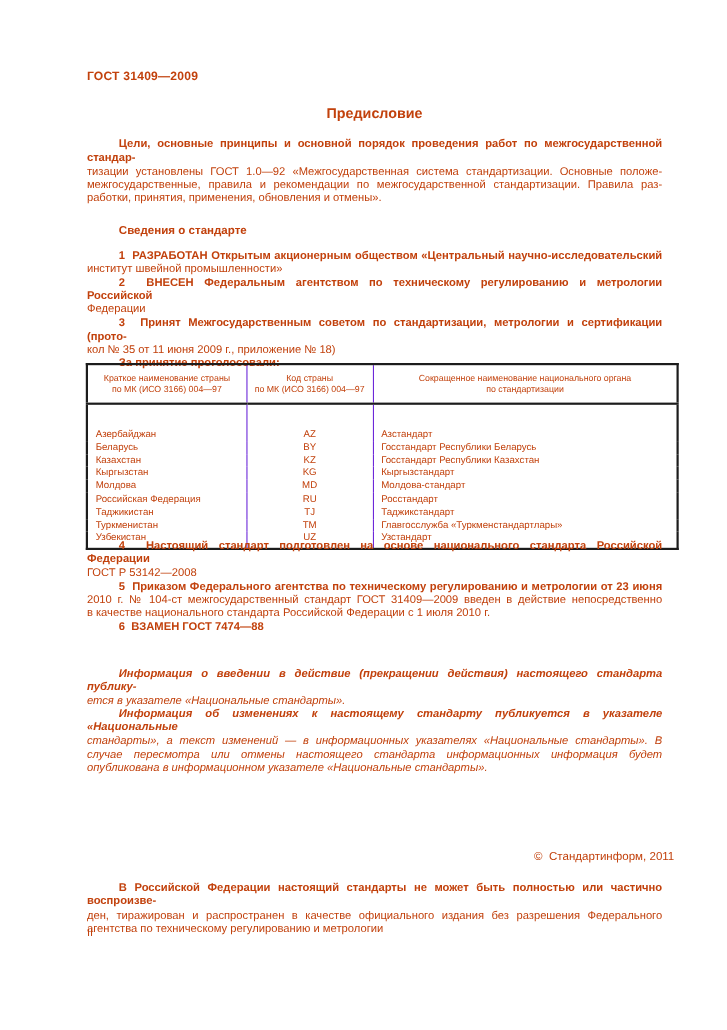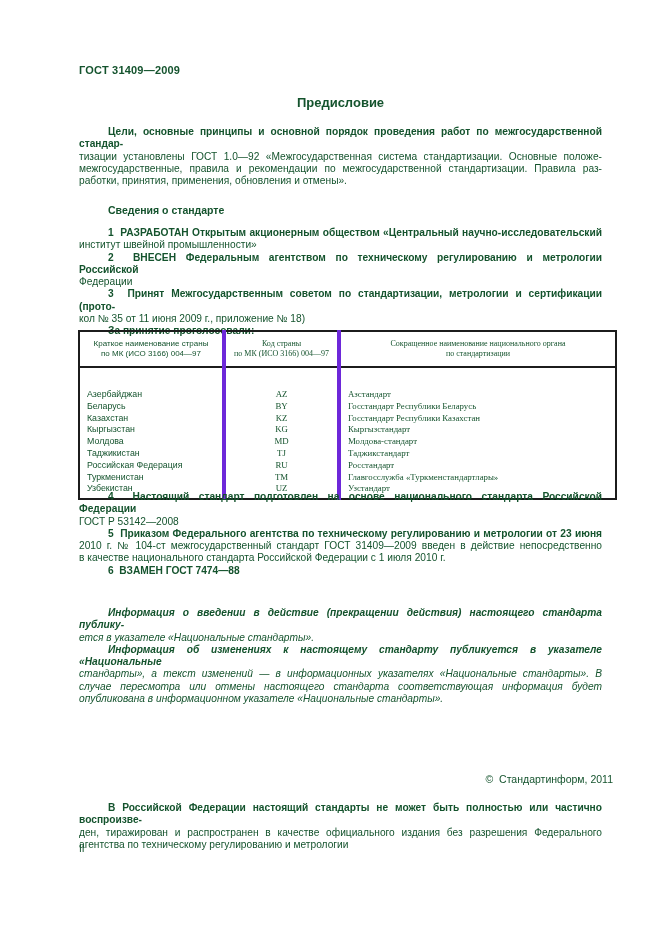--- a/index.html
+++ b/index.html
@@ -2,21 +2,21 @@
 <html><head>
 <meta charset="utf-8">
 <style>
   html, body { margin: 0; padding: 0; background: #ffffff; }
   .page {
     position: relative;
     width: 661px;
     height: 936px;
     background: #ffffff;
     font-family: "Liberation Sans", "DejaVu Sans", sans-serif;
-    color: #14532d;
+    color: #c2410c;
     overflow: hidden;
   }
   .header-code {
     position: absolute;
     left: 79px; top: 64px;
     font-size: 11px;
     font-weight: bold;
     letter-spacing: 0.2px;
   }
   .doc-title {
@@ -72,21 +72,21 @@
     border-bottom: 2px solid #1c1c1c;
     font-size: 8px;
     font-weight: normal;
     line-height: 10px;
     text-align: center;
     vertical-align: middle;
     height: 32px;
     padding: 1px 4px;
   }
   table.vote-table th + th,
-  table.vote-table td + td { border-left: 4px solid #6d28d9; font-family: Liberation Serif, serif; }
+  table.vote-table td + td { border-left: 1px solid #6d28d9; }
   table.vote-table td {
     font-size: 8.8px;
     line-height: 11.8px;
     padding: 0 2px 0 7px;
     vertical-align: top;
     white-space: nowrap;
     overflow: hidden;
   }
   table.vote-table td.code { text-align: center; padding: 0; }
   table.vote-table tbody tr:first-child td { padding-top: 21px; }
@@ -162,28 +162,28 @@
           <td>Кыргызстан</td>
           <td class="code">KG</td>
           <td>Кыргызстандарт</td>
         </tr>
         <tr>
           <td>Молдова</td>
           <td class="code">MD</td>
           <td>Молдова-стандарт</td>
         </tr>
         <tr>
+          <td>Российская Федерация</td>
+          <td class="code">RU</td>
+          <td>Росстандарт</td>
+        </tr>
+        <tr>
           <td>Таджикистан</td>
           <td class="code">TJ</td>
           <td>Таджикстандарт</td>
-        </tr>
-        <tr>
-          <td>Российская Федерация</td>
-          <td class="code">RU</td>
-          <td>Росстандарт</td>
         </tr>
         <tr>
           <td>Туркменистан</td>
           <td class="code">TM</td>
           <td>Главгосслужба «Туркменстандартлары»</td>
         </tr>
         <tr>
           <td>Узбекистан</td>
           <td class="code">UZ</td>
           <td>Узстандарт</td>
@@ -198,21 +198,21 @@
       <div class="line">2010 г. № 104-ст межгосударственный стандарт ГОСТ 31409—2009 введен в действие непосредственно</div>
       <div class="line end">в качестве национального стандарта Российской Федерации с 1 июля 2010 г.</div>
       <div class="line indent end">6&nbsp; ВЗАМЕН ГОСТ 7474—88</div>
     </div>
 
   <div class="block" id="info-notice">
       <div class="line indent">Информация о введении в действие (прекращении действия) настоящего стандарта публику-</div>
       <div class="line end">ется в указателе «Национальные стандарты».</div>
       <div class="line indent">Информация об изменениях к настоящему стандарту публикуется в указателе «Национальные</div>
       <div class="line">стандарты», а текст изменений — в информационных указателях «Национальные стандарты». В</div>
-      <div class="line">случае пересмотра или отмены настоящего стандарта соответствующая информация будет</div>
+      <div class="line">случае пересмотра или отмены настоящего стандарта информационных информация будет</div>
       <div class="line end">опубликована в информационном указателе «Национальные стандарты».</div>
     </div>
 
   <div class="copyright">©&nbsp; Стандартинформ, 2011</div>
 
   <div class="block" id="footer-restriction">
       <div class="line indent">В Российской Федерации настоящий стандарты не может быть полностью или частично воспроизве-</div>
       <div class="line">ден, тиражирован и распространен в качестве официального издания без разрешения Федерального</div>
       <div class="line end">агентства по техническому регулированию и метрологии</div>
     </div>

